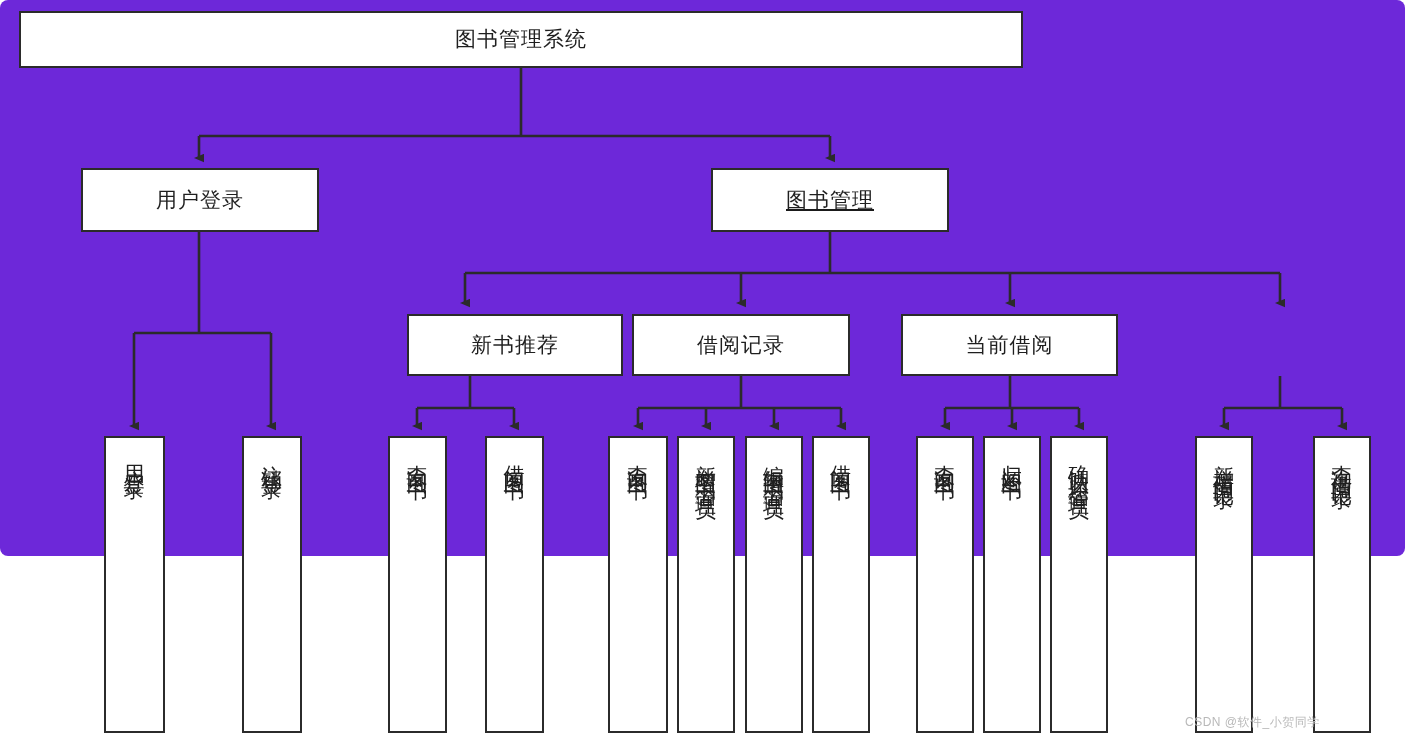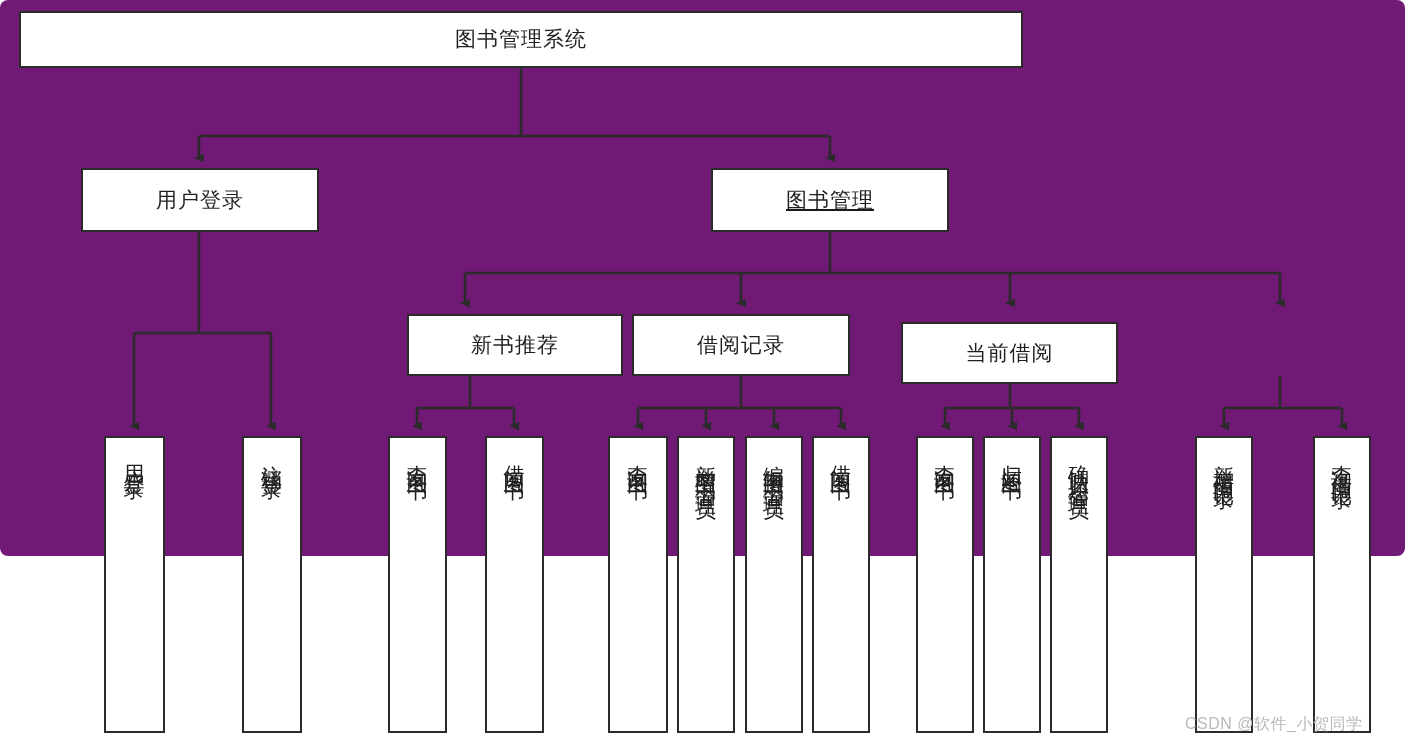--- a/index.html
+++ b/index.html
@@ -2,21 +2,21 @@
 <html><head>
 <meta charset="utf-8">
 <title>图书管理系统 功能结构图</title>
 <style>
   html,body{margin:0;padding:0;background:#ffffff;}
   body{
     width:1405px;height:747px;overflow:hidden;
     font-family:"Liberation Sans","DejaVu Sans",sans-serif;
     color:#1a1a1a;
   }
-  #diagram-root{position:relative;width:1405px;height:556px;background:#701a75;border-radius:8px;}
+  #diagram-root{position:relative;width:1405px;height:556px;background:#6d28d9;border-radius:8px;}
   svg.wires{position:absolute;left:0;top:0;width:1405px;height:747px;}
 
   .node{
     position:absolute;
     box-sizing:border-box;
     background:#ffffff;
     border:2.5px solid #2b2b2b;
     display:flex;
     align-items:center;
     justify-content:center;
@@ -40,21 +40,21 @@
     writing-mode:vertical-rl;
     text-orientation:upright;
     font-size:21px;
     letter-spacing:5px;
     line-height:1;
     white-space:nowrap;
   }
   .watermark{
     position:absolute;
     left:1185px;top:714px;
-    font-size:16px;
+    font-size:12px;
     color:#b9b9b9;
     letter-spacing:0.5px;
     white-space:nowrap;
     pointer-events:none;
   }
 </style>
 </head>
 <body>
 
 <div id="diagram-root">
@@ -122,21 +122,21 @@
   </div>
 
   <div class="node" style="left:362px;top:314px;width:216px;height:62px;margin-left:45px;">
     <span class="label">新书推荐</span>
   </div>
 
   <div class="node" style="left:632px;top:314px;width:218px;height:62px;">
     <span class="label">借阅记录</span>
   </div>
 
-  <div class="node" style="left:901px;top:322px;width:217px;height:62px;">
+  <div class="node" style="left:901px;top:314px;width:217px;height:62px;">
     <span class="label">当前借阅</span>
   </div>
 
 
   <div class="node leaf" style="left:104px;top:436px;width:61px;height:297px;">
     <span class="label">用户登录</span>
   </div>
 
   <div class="node leaf" style="left:242px;top:436px;width:60px;height:297px;">
     <span class="label">注销登录</span>

